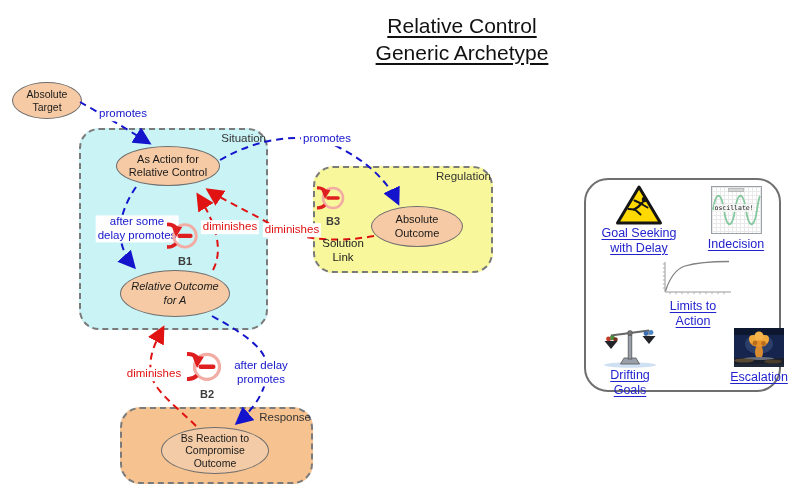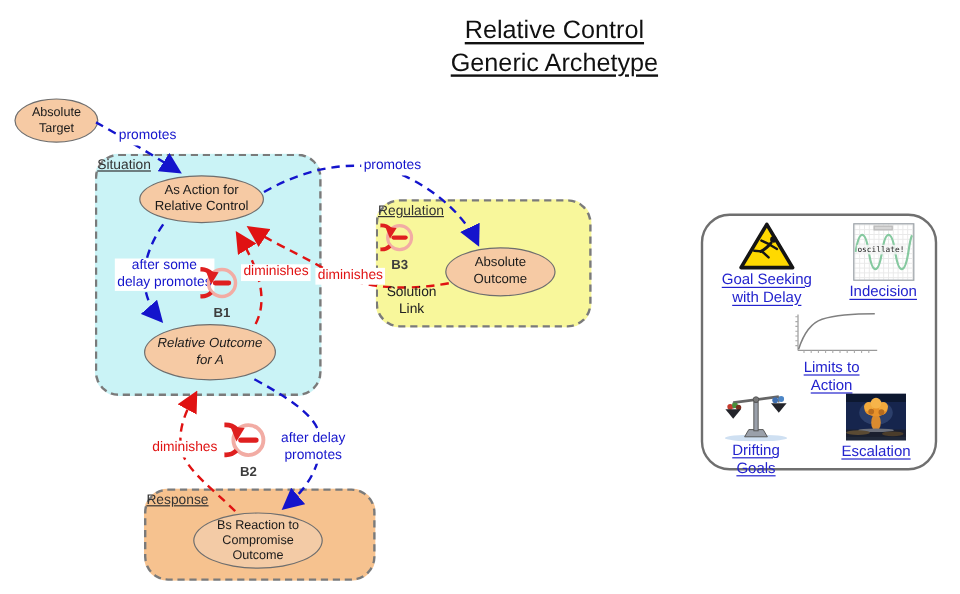--- a/index.html
+++ b/index.html
@@ -7,22 +7,22 @@
          font-family:"Liberation Sans",sans-serif;}
   
   .title{position:absolute;left:327px;top:13px;width:270px;text-align:center;
          font-size:21px;color:#111;line-height:1.27;}
   .title div{text-decoration:underline;text-underline-offset:3px;}
   
   .group{position:absolute;border:2px dashed #7a7a7a;border-radius:20px;box-sizing:border-box;}
   .g-situation{left:79px;top:128px;width:189px;height:202px;background:#CAF3F6;}
   .g-regulation{left:313px;top:166px;width:180px;height:107px;background:#F8F79B;}
   .g-response{left:120px;top:407px;width:193px;height:77px;background:#F6C28F;}
-  .group-label{position:absolute;top:2px;left:0;right:0;text-align:left;
-               font-size:11.5px;color:#333;text-decoration:underline;}
+  .group-label{position:absolute;top:2px;left:12px;right:0;text-align:right;
+               font-size:11.5px;color:#333;}
   
   .node{position:absolute;border:1.6px solid #6e6e6e;border-radius:50%;
         background:#F6CAA4;display:flex;align-items:center;justify-content:center;
         text-align:center;font-size:11px;color:#1a1a1a;line-height:1.2;
         white-space:pre-line;box-sizing:border-box;z-index:3;}
   .n-light{background:#F3CBA6;}
   
   .overlay{position:absolute;left:0;top:0;z-index:4;pointer-events:none;}
   
   .elabel{position:absolute;transform:translate(-50%,-50%);font-size:11.5px;
@@ -198,21 +198,21 @@
         <circle cx="14.5" cy="17.5" r="2.2" fill="#7a2e20"></circle>
         <path d="M3.5,19 h13 l-6.5,8 z" fill="#23242a"></path>
         <circle cx="45" cy="11.5" r="2.4" fill="#3f6fb0"></circle>
         <circle cx="50" cy="10.5" r="2.4" fill="#4d86c6"></circle>
         <path d="M41.5,14 h13 l-6.5,8 z" fill="#23242a"></path>
       </svg>
       <a class="link">Drifting
 Goals</a>
     </div>
 
-    <div class="legend-item" style="left:115px;top:148px;width:58px;text-align:center;">
+    <div class="legend-item" style="left:144px;top:148px;width:58px;text-align:center;">
       <svg class="ic" width="50" height="39" viewBox="0 0 50 39">
         <rect x="0" y="0" width="50" height="39" fill="#16254d"></rect>
         <rect x="0" y="0" width="50" height="7" fill="#0d1830"></rect>
         <ellipse cx="25" cy="16" rx="14" ry="10" fill="#2c3f6b"></ellipse>
         <ellipse cx="25" cy="24" rx="4" ry="7" fill="#d98b2f"></ellipse>
         <ellipse cx="25" cy="13" rx="9.5" ry="6" fill="#e8922a"></ellipse>
         <circle cx="19" cy="11" r="4" fill="#f2a93c"></circle>
         <circle cx="31" cy="11" r="4" fill="#f2a93c"></circle>
         <circle cx="25" cy="8" r="4.5" fill="#f6b44a"></circle>
         <circle cx="21" cy="15" r="2.4" fill="#b86c1e"></circle>

